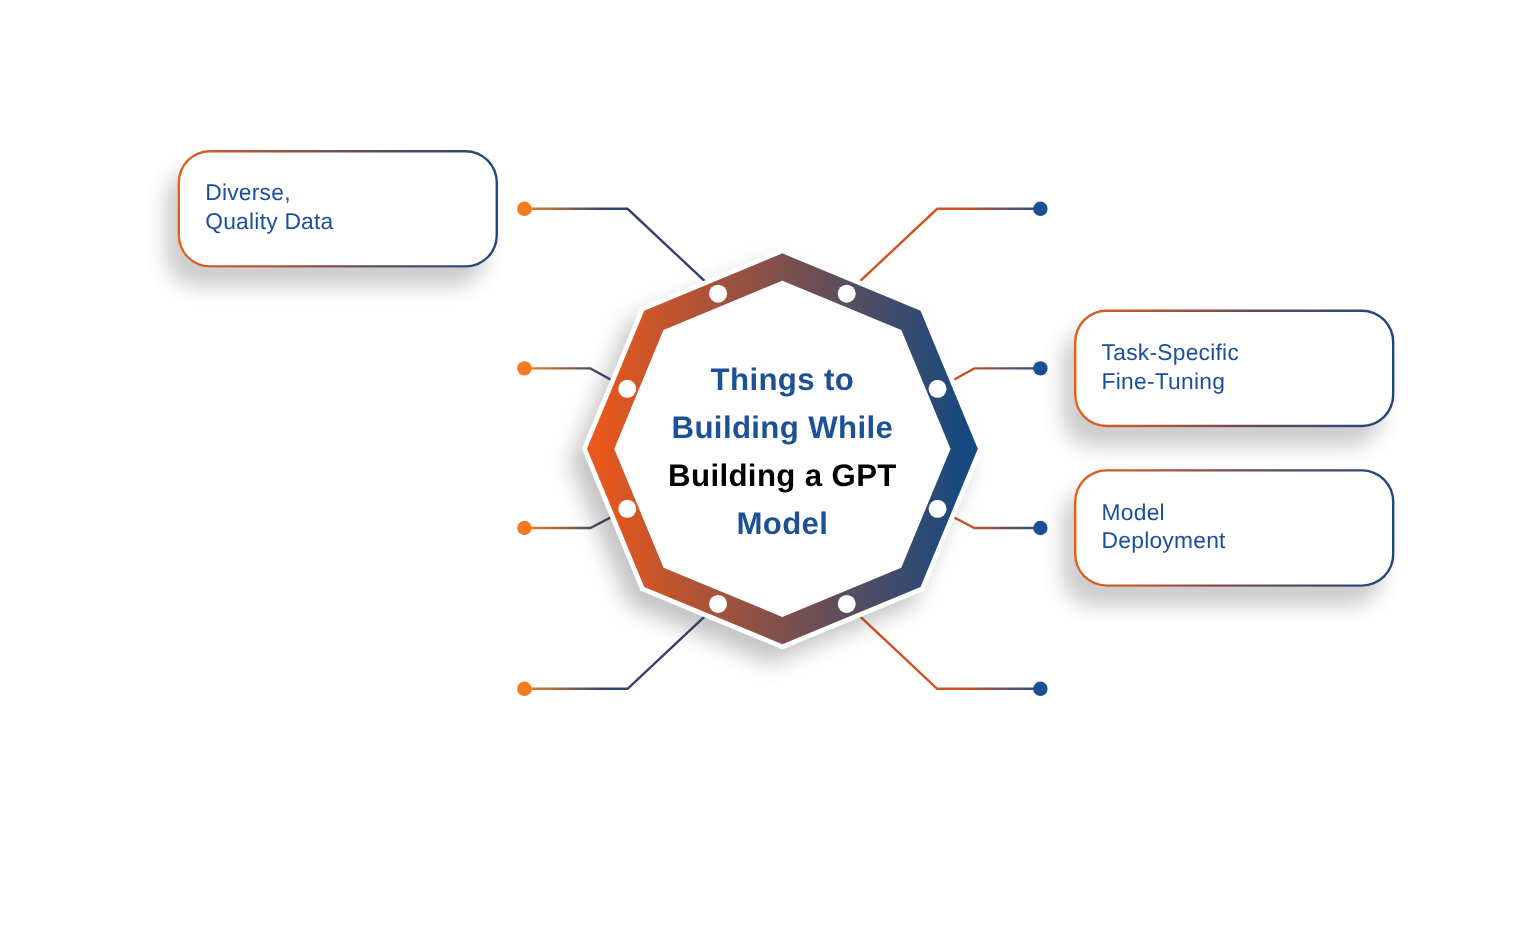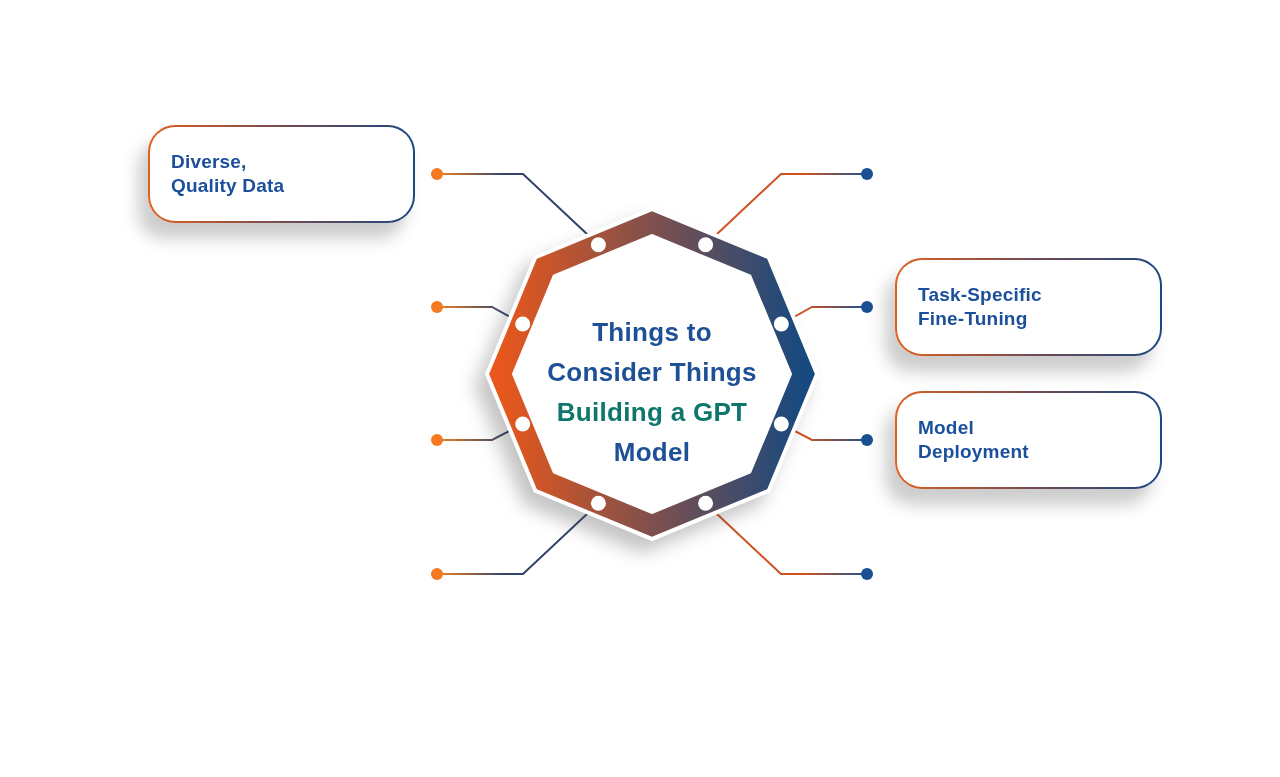--- a/index.html
+++ b/index.html
@@ -37,46 +37,46 @@
     border-radius: 25px;
     background: #ffffff;
     display: flex;
     align-items: center;
     box-sizing: border-box;
     padding-left: 21px;
     padding-right: 8px;
   }
   .card-label {
     color: #1b4f9b;
-    font-weight: bold;
+    font-weight: normal;
     font-size: 19px;
     line-height: 24px;
     letter-spacing: 0.2px;
     white-space: pre-line;
   }
   .col-left  { left: 148px; }
   .col-right { left: 895px; }
   .row-1 { top: 125px; }
   .row-2 { top: 258px; }
   .row-3 { top: 391px; }
   .row-4 { top: 525px; }
   
   .center-title {
     position: absolute;
     left: 502px;
-    top: 312px;
+    top: 296px;
     width: 300px;
     text-align: center;
     font-weight: bold;
     font-size: 26px;
     line-height: 40px;
     letter-spacing: 0.3px;
   }
   .title-blue   { color: #1d5096; display: block; }
-  .title-orange { color: #0f766e; display: block; }
+  .title-orange { color: #000000; display: block; }
   .oct-shadow { filter: drop-shadow(-10px 12px 9px rgba(60,60,60,0.30)); }
 </style>
 </head>
 <body>
 
 <div class="canvas">
 
   <svg class="layer" width="1280" height="777" viewBox="0 0 1280 777">
     <defs>
       <linearGradient id="gradOct" gradientUnits="userSpaceOnUse" x1="500" y1="374" x2="804" y2="374">
@@ -127,21 +127,21 @@
       <circle cx="781.3" cy="324" r="7.5"></circle>
       <circle cx="522.7" cy="424" r="7.5"></circle>
       <circle cx="781.3" cy="424" r="7.5"></circle>
       <circle cx="598.4" cy="503.3" r="7.5"></circle>
       <circle cx="705.6" cy="503.3" r="7.5"></circle>
     </g>
   </svg>
 
   <div class="center-title">
     <span class="title-blue">Things to</span>
-    <span class="title-blue">Consider Things</span>
+    <span class="title-blue">Building While</span>
     <span class="title-orange">Building a GPT</span>
     <span class="title-blue">Model</span>
   </div>
 
   <div class="card col-left row-1">
     <div class="card-inner">
       <div class="card-label">Diverse,
 Quality Data</div>
     </div>
   </div>

